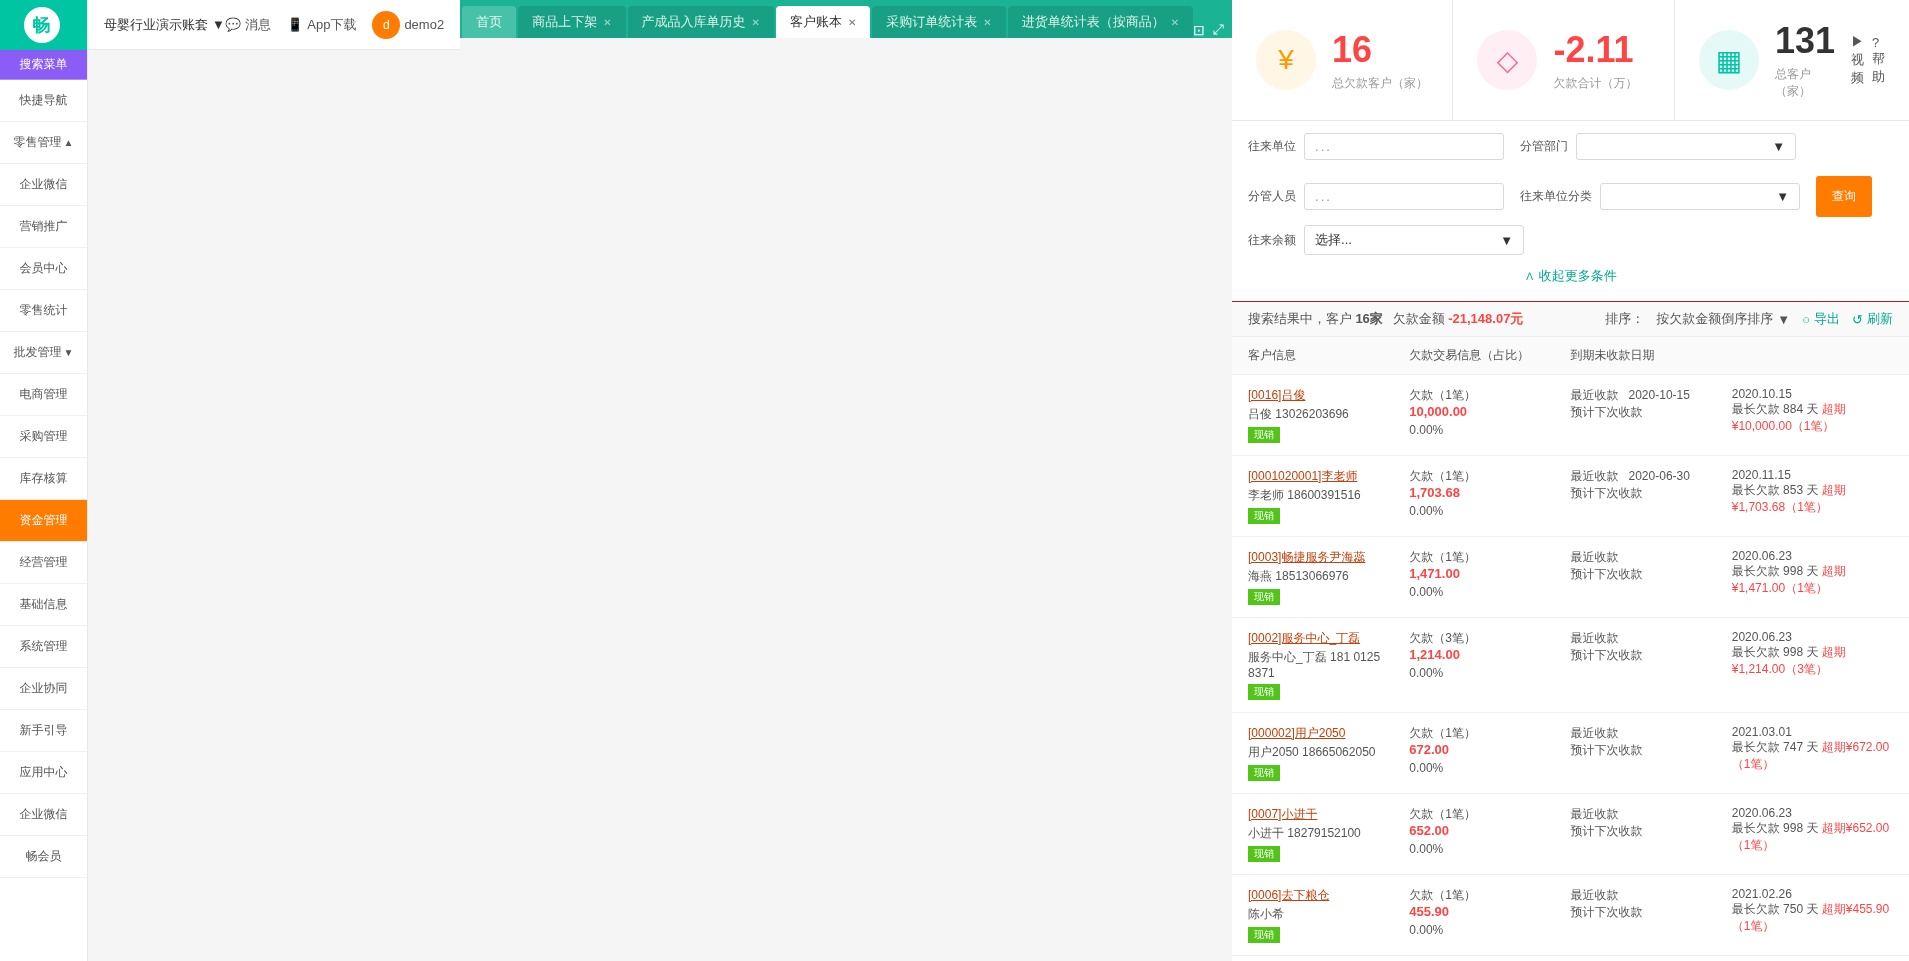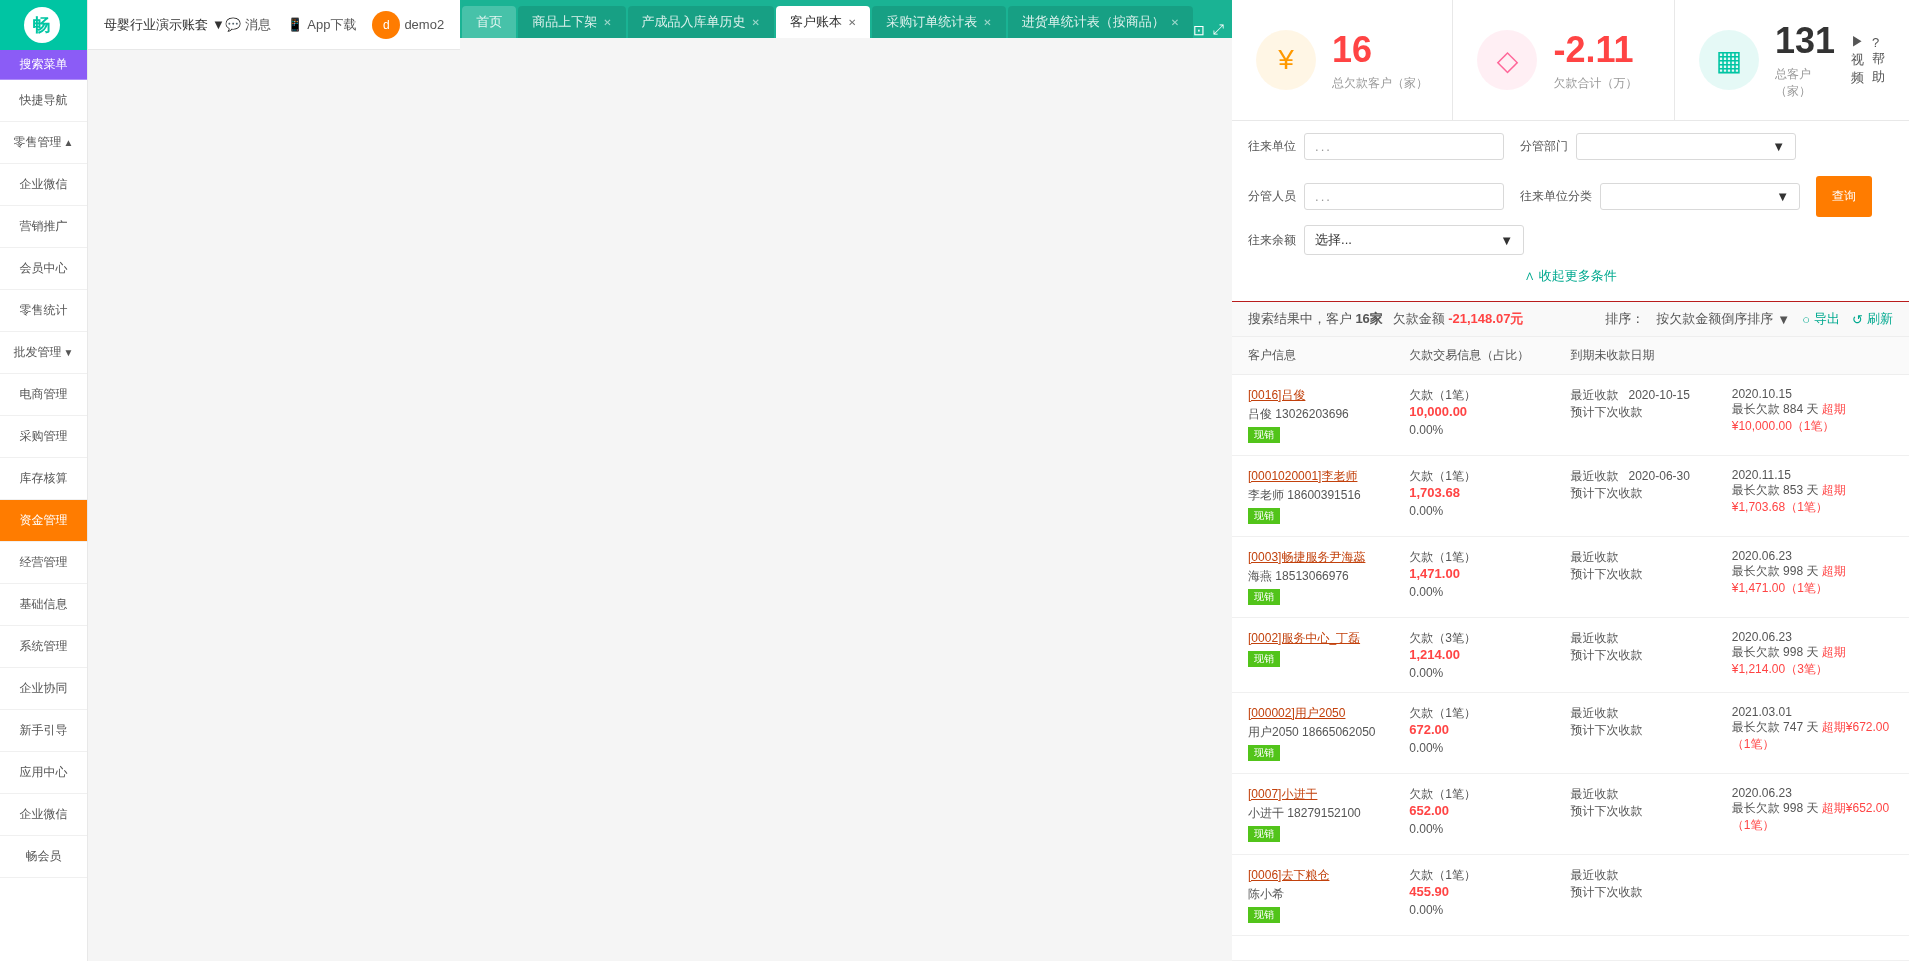--- a/index.html
+++ b/index.html
@@ -345,20 +345,21 @@
         </div>
         <div>
           <div class="overdue-info">2020.06.23</div>
           <div class="overdue-info">最长欠款 998 天&nbsp;<span class="overdue-amount">超期¥1,471.00（1笔）</span></div>
         </div>
       </div>
 
       <div class="table-row">
         <div>
           <div class="customer-name">[0002]服务中心_丁磊</div>
+          <div class="customer-phone">服务中心_丁磊 181 0125 8371</div>
           <span class="customer-tag">现销</span>
         </div>
         <div>
           <div class="debt-info">欠款（3笔）</div>
           <div class="debt-amount">1,214.00</div>
           <div class="debt-percent">0.00%</div>
         </div>
         <div>
           <div class="return-info">最近收款</div>
           <div class="return-info">预计下次收款</div>
@@ -418,20 +419,24 @@
           <span class="customer-tag">现销</span>
         </div>
         <div>
           <div class="debt-info">欠款（1笔）</div>
           <div class="debt-amount">455.90</div>
           <div class="debt-percent">0.00%</div>
         </div>
         <div>
           <div class="return-info">最近收款</div>
           <div class="return-info">预计下次收款</div>
+        </div>
+        <div>
+          <div class="overdue-info">2021.02.26</div>
+          <div class="overdue-info">最长欠款 750 天&nbsp;<span class="overdue-amount">超期¥455.90（1笔）</span></div>
         </div>
       </div>
 
       <div class="table-row">
         
         
         
         
       </div>
 

